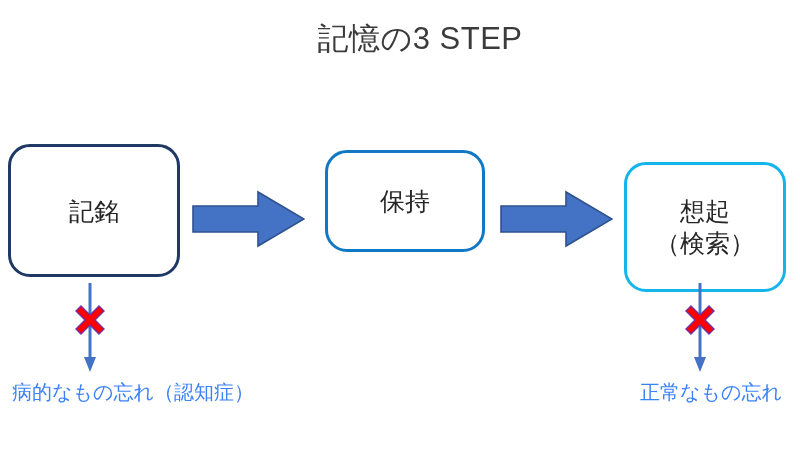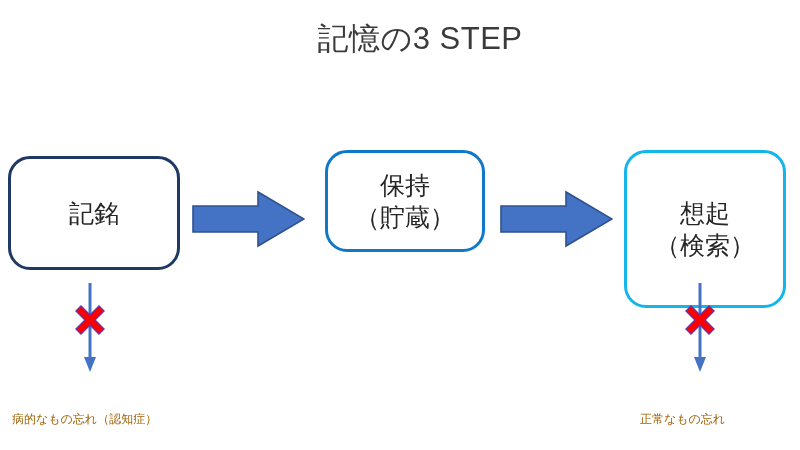--- a/index.html
+++ b/index.html
@@ -44,29 +44,29 @@
     align-items: center;
     justify-content: center;
     text-align: center;
     line-height: 1.28;
     font-size: 25px;
     color: #262626;
   }
   .stage-line { display: block; white-space: pre; }
 
   #stage-box-1 {
-    left: 8px;  top: 156px;  width: 172px; height: 114px;
+    left: 8px;  top: 144px;  width: 172px; height: 133px;
     border-color: #1f3864;
   }
   #stage-box-2 {
     left: 325px; top: 150px; width: 160px; height: 102px;
     border-color: #1178c6;
   }
   #stage-box-3 {
-    left: 624px; top: 150px; width: 162px; height: 158px;
+    left: 624px; top: 162px; width: 162px; height: 130px;
     border-color: #13b5ea;
     justify-content: center;
   }
 
   
   .flow-arrow {
     position: absolute;
     width: 113px;
     height: 58px;
   }
@@ -87,24 +87,23 @@
     position: absolute;
     width: 38px;
     height: 38px;
   }
   #x-mark-left  { left: 71px;  top: 301px; }
   #x-mark-right { left: 681px; top: 301px; }
 
   
   .outcome-label {
     position: absolute;
-    font-size: 12px;
-    color: #a16207;
+    font-size: 20px;
+    color: #3b82f6;
     white-space: pre;
-    margin-top: 32px;
   }
   #outcome-label-left  { left: 12px;  top: 379px; }
   #outcome-label-right { left: 640px; top: 379px; text-align: right; }
 </style>
 </head>
 <body>
 
 <div id="diagram-title">記憶の3 STEP</div>
 
 <div class="stage-box" id="stage-box-1">
@@ -112,21 +111,20 @@
 </div>
 
 <div class="flow-arrow" id="flow-arrow-1">
   <svg viewBox="0 0 113 58" width="113" height="58" preserveAspectRatio="none">
     <polygon points="1,16 66,16 66,2 112,29 66,56 66,42 1,42" fill="#4472c4" stroke="#2f528f" stroke-width="1.6"></polygon>
   </svg>
 </div>
 
 <div class="stage-box" id="stage-box-2">
   <span class="stage-line">保持</span>
-  <span class="stage-line">（貯蔵）</span>
 </div>
 
 <div class="flow-arrow" id="flow-arrow-2">
   <svg viewBox="0 0 113 58" width="113" height="58" preserveAspectRatio="none">
     <polygon points="1,16 66,16 66,2 112,29 66,56 66,42 1,42" fill="#4472c4" stroke="#2f528f" stroke-width="1.6"></polygon>
   </svg>
 </div>
 
 <div class="stage-box" id="stage-box-3">
   <span class="stage-line">想起</span>

